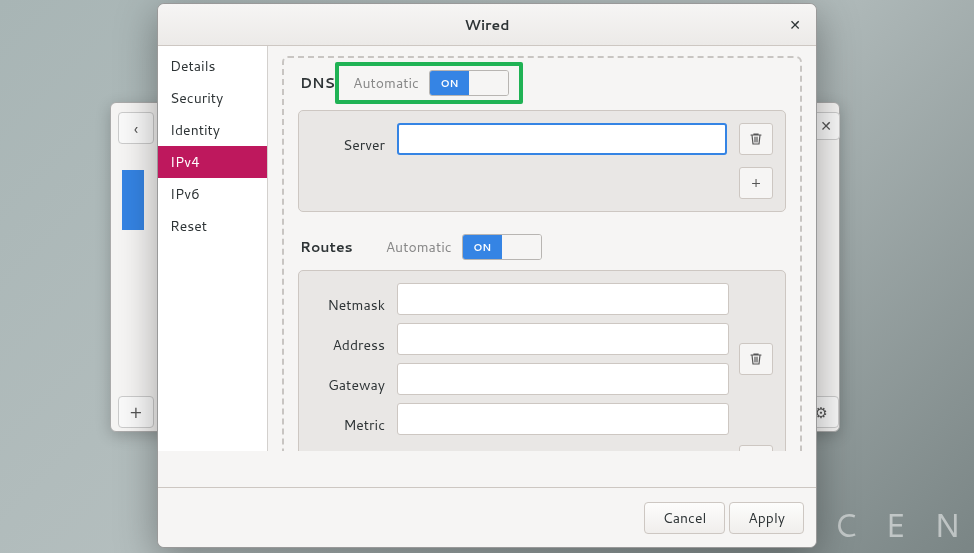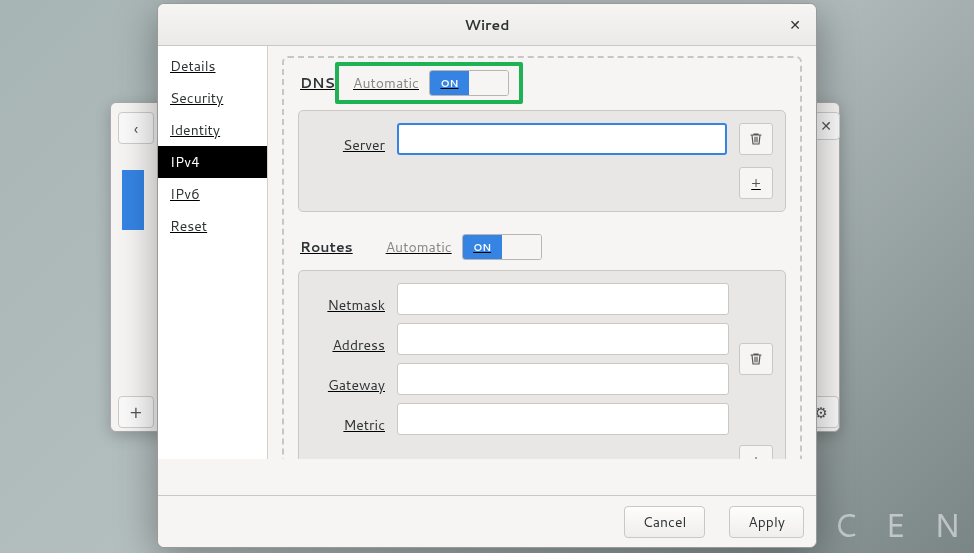--- a/index.html
+++ b/index.html
@@ -11,24 +11,24 @@
 .bg-plus { position: absolute; left: 118px; top: 396px; width: 36px; height: 32px; background: #fafafa; border: 1px solid #ccc; border-radius: 4px; display:flex;align-items:center;justify-content:center;color:#555;font-size:18px; }
 .bg-gear { position: absolute; left: 803px; top: 396px; width: 36px; height: 32px; background: #fafafa; border: 1px solid #ccc; border-radius: 4px; display:flex;align-items:center;justify-content:center;color:#555;font-size:15px; }
 .bg-stripe { position: absolute; left: 122px; top: 170px; width: 22px; height: 60px; background:#3584e4; }
 .watermark { position: absolute; right: 0; bottom: 0; color: rgba(255,255,255,0.5); font-size: 32px; letter-spacing: 10px; font-weight: 300; padding: 6px 4px; }
 
 .dialog { position: absolute; left: 157px; top: 3px; width: 660px; height: 545px; background: #f6f5f4; border: 1px solid #999; border-radius: 7px; box-shadow: 0 10px 40px rgba(0,0,0,0.35); display: flex; flex-direction: column; }
 .titlebar { height: 42px; background: linear-gradient(#f6f5f4, #eceae8); border-bottom: 1px solid #cdc7c2; border-radius: 7px 7px 0 0; display: flex; align-items: center; justify-content: center; position: relative; }
 .titlebar-title { font-weight: 700; font-size: 14px; color: #2e3436; }
 .titlebar-close { position: absolute; right: 10px; top: 10px; width: 22px; height: 22px; display:flex;align-items:center;justify-content:center; color:#2e3436; font-size:14px; cursor:pointer; }
 
-.body { flex: 1; display: flex; overflow: hidden; text-decoration: underline; }
+.body { flex: 1; display: flex; overflow: hidden; }
 .sidebar { width: 110px; background: #fff; border-right: 1px solid #d3d0cd; padding-top: 4px; }
 .sidebar-item { padding: 6px 12px; font-size: 14px; color: #2e3436; cursor: pointer; }
-.sidebar-item.selected { background: #000000; color: #fff; }
+.sidebar-item.selected { background: #be185d; color: #fff; }
 
 .content { flex: 1; padding: 10px 14px 0 14px; position: relative; }
 .dash-area { border: 2px dashed #c8c5c2; border-radius: 6px; padding: 0 0 10px 0; height: 458px; overflow: hidden; }
 
 .section-header { display: flex; align-items: center; padding: 8px 14px 10px 16px; }
 .section-title { font-weight: 700; font-size: 14px; color: #2e3436; }
 .auto-wrap { display: flex; align-items: center; gap: 10px; }
 .auto-label { font-size: 14px; color: #888; }
 
 .highlight { border: 4px solid #1fb254; border-radius: 2px; padding: 4px 10px 4px 14px; margin: -4px -2px -4px 0; }
@@ -44,21 +44,21 @@
 .text-input { flex: 1; height: 32px; border: 1px solid #cdc7c2; border-radius: 3px; background: #fff; padding: 0 8px; font-size: 14px; }
 .text-input.focused { border: 2px solid #3584e4; }
 .icon-btn { width: 34px; height: 32px; border: 1px solid #cdc7c2; border-radius: 3px; background: #f6f5f4; display:flex;align-items:center;justify-content:center; cursor:pointer; color:#555; font-size:14px; }
 .add-row { display:flex; justify-content:flex-end; padding-top:4px; }
 
 .routes-panel { margin: 0 14px; background: #e9e7e5; border: 1px solid #cdc7c2; border-radius: 5px; padding: 12px; }
 .route-grid { display:flex; gap:10px; }
 .route-fields { flex:1; }
 .route-side { display:flex; align-items:center; }
 
-.action-bar { height: 52px; border-top: 1px solid #cdc7c2; display:flex; justify-content:flex-end; align-items:center; gap:24px; padding: 0 12px; background:#f6f5f4; border-radius: 0 0 7px 7px; margin-top: 36px; }
+.action-bar { height: 60px; border-top: 1px solid #cdc7c2; display:flex; justify-content:flex-end; align-items:center; gap:4px; padding: 0 12px; background:#f6f5f4; border-radius: 0 0 7px 7px; margin-top: 36px; }
 .btn { height: 32px; padding: 0 18px; border: 1px solid #cdc7c2; border-radius: 4px; background: linear-gradient(#fdfdfc,#f0eeec); font-size: 14px; color:#2e3436; cursor:pointer; }
 
 svg { display:block; }
 </style>
 </head>
 <body>
 
 <div class="bg-window"></div>
 <div class="bg-back">‹</div>
 <div class="bg-close">✕</div>

